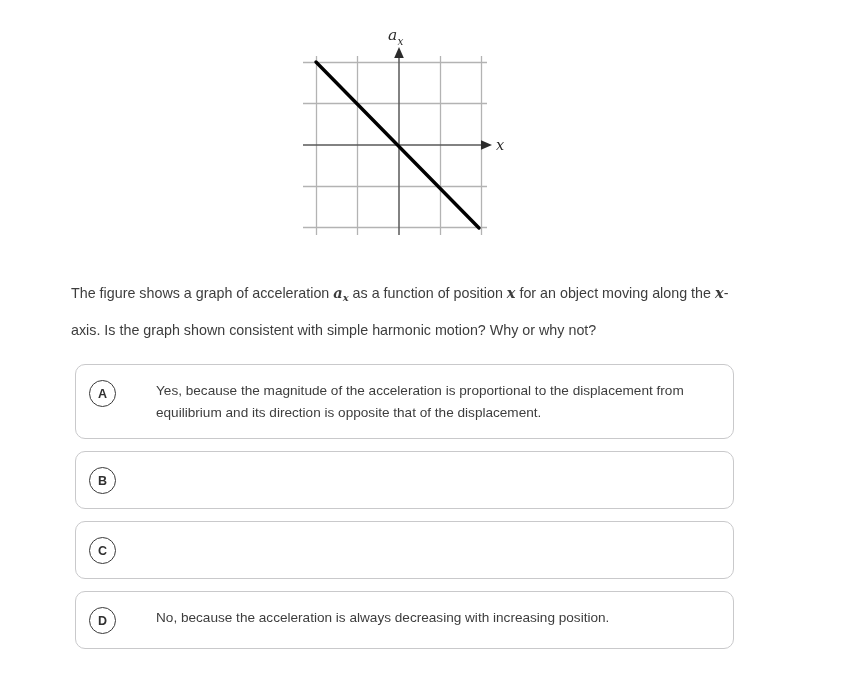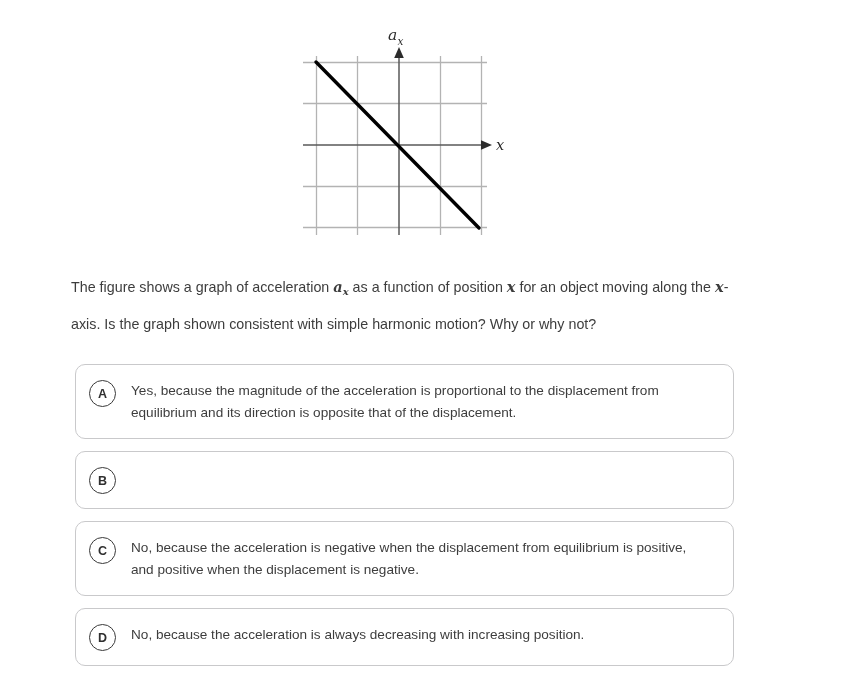--- a/index.html
+++ b/index.html
@@ -23,21 +23,21 @@
     top: 0;
     width: 867px;
     height: 260px;
   }
   #figure-svg { display: block; }
 
   
   #question-block {
     position: absolute;
     left: 71px;
-    top: 270px;
+    top: 276px;
     width: 660px;
     font-size: 14.3px;
     line-height: 33px;
     color: #3d3d3d;
   }
   .mathvar {
     font-family: "DejaVu Serif", serif;
     font-style: italic;
     font-weight: bold;
     font-size: 14.5px;
@@ -76,21 +76,21 @@
     border-radius: 50%;
     display: flex;
     align-items: center;
     justify-content: center;
     font-size: 12.5px;
     font-weight: bold;
     color: #2f2f2f;
     margin-top: 1px;
   }
   .option-text {
-    margin-left: 15px;
+    margin-left: 40px;
     font-size: 13.6px;
     line-height: 22px;
     color: #3d3d3d;
     padding-top: 1px;
     max-width: 565px;
   }
 </style>
 </head>
 <body>
 
@@ -141,21 +141,20 @@
     <div class="option-badge">A</div>
     <div class="option-text">Yes, because the magnitude of the acceleration is proportional to the displacement from equilibrium and its direction is opposite that of the displacement.</div>
   </div>
 
   <div class="option-card">
     <div class="option-badge">B</div>
   </div>
 
   <div class="option-card">
     <div class="option-badge">C</div>
-    <div class="option-text">No, because the acceleration is negative when the displacement from equilibrium is positive, and positive when the displacement is negative.</div>
   </div>
 
   <div class="option-card">
     <div class="option-badge">D</div>
     <div class="option-text">No, because the acceleration is always decreasing with increasing position.</div>
   </div>
 
 </div>
 
 </body></html>

